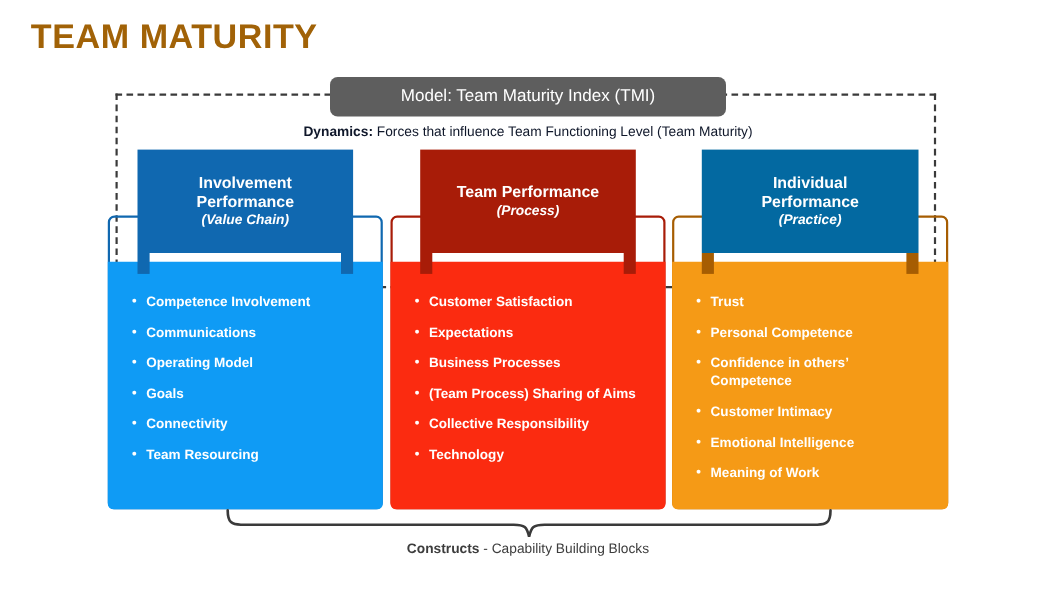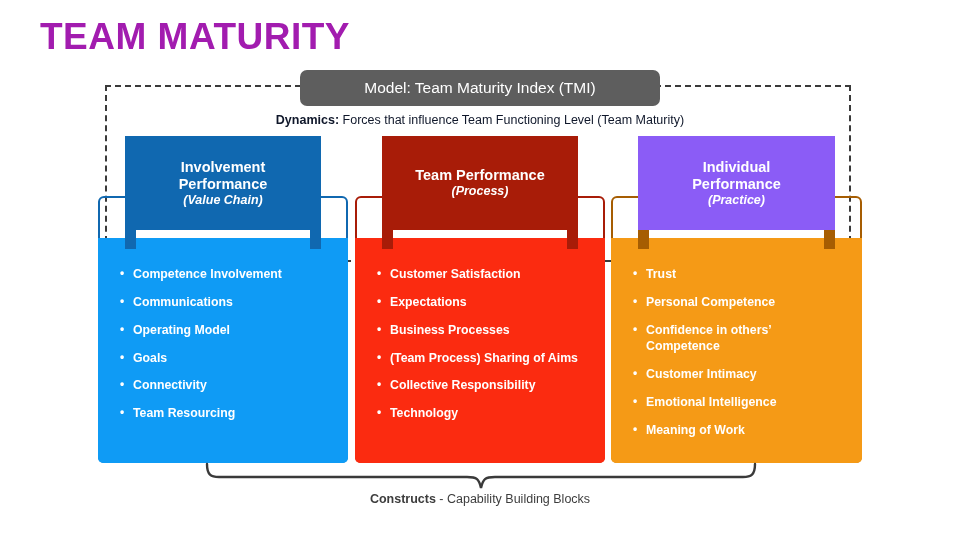--- a/index.html
+++ b/index.html
@@ -6,23 +6,23 @@
   html, body {
     width: 960px; height: 540px;
     background: #ffffff;
     font-family: "Liberation Sans", sans-serif;
     overflow: hidden;
   }
   #slide { position: relative; width: 960px; height: 540px; background: #fff; }
 
   
   .slide-title {
-    position: absolute; left: 40px; top: 16px;
-    font-size: 37px; font-weight: bold; letter-spacing: .5px;
-    color: #a21caf;
+    position: absolute; left: 28px; top: 16px;
+    font-size: 31px; font-weight: bold; letter-spacing: .5px;
+    color: #a16207;
   }
 
   
   .dynamics-frame {
     position: absolute;
     left: 105px; top: 85px; width: 746px; height: 177px;
     border: 2px dashed #3a3a3a;
     background: transparent;
   }
 
@@ -200,21 +200,21 @@
           <span>Technology</span>
         </div>
     </div>
   </div>
 
   <div class="column col-c">
     <div class="panel-outline" style="border-color:#a65d02;"></div>
     <div class="panel-fill" style="background:#f59a16;"></div>
 
     <div class="header-wrap">
-      <div class="header-box" style="background:#8b5cf6;">
+      <div class="header-box" style="background:#0369a1;">
         <span class="header-name">Individual</span>
         <span class="header-name">Performance</span>
         <span class="header-sub">(Practice)</span>
       </div>
       <div class="leg leg-l" style="background:#a65d02;"></div>
       <div class="leg leg-r" style="background:#a65d02;"></div>
     </div>
 
     <div class="bullets">
       <div class="bullet-row">

